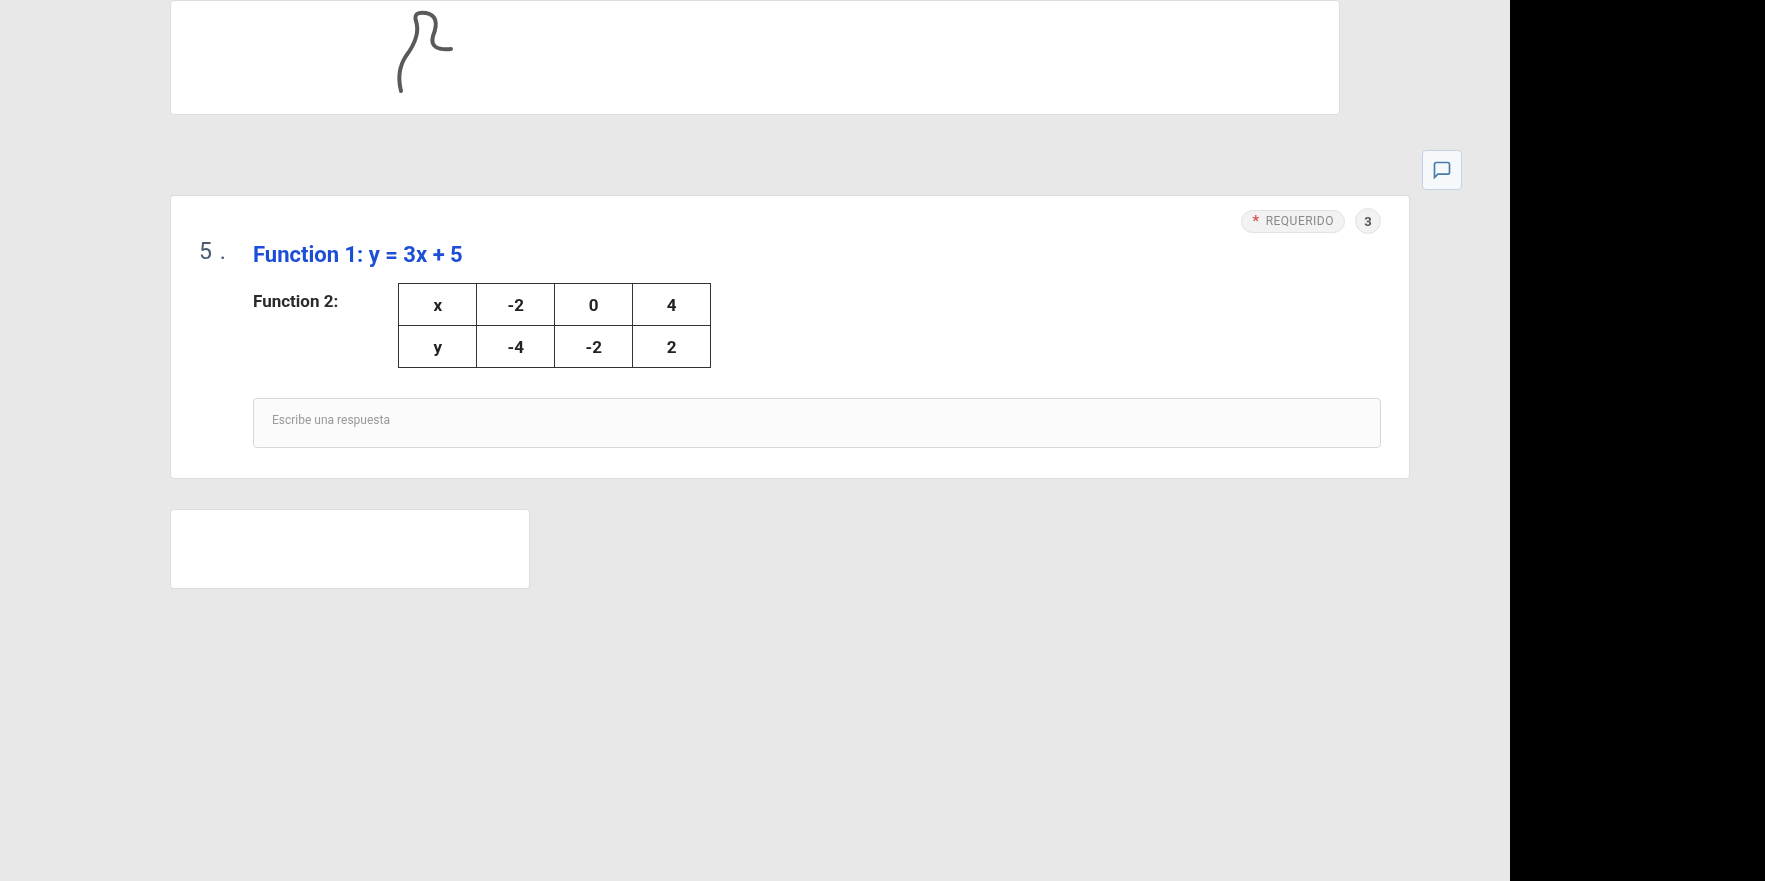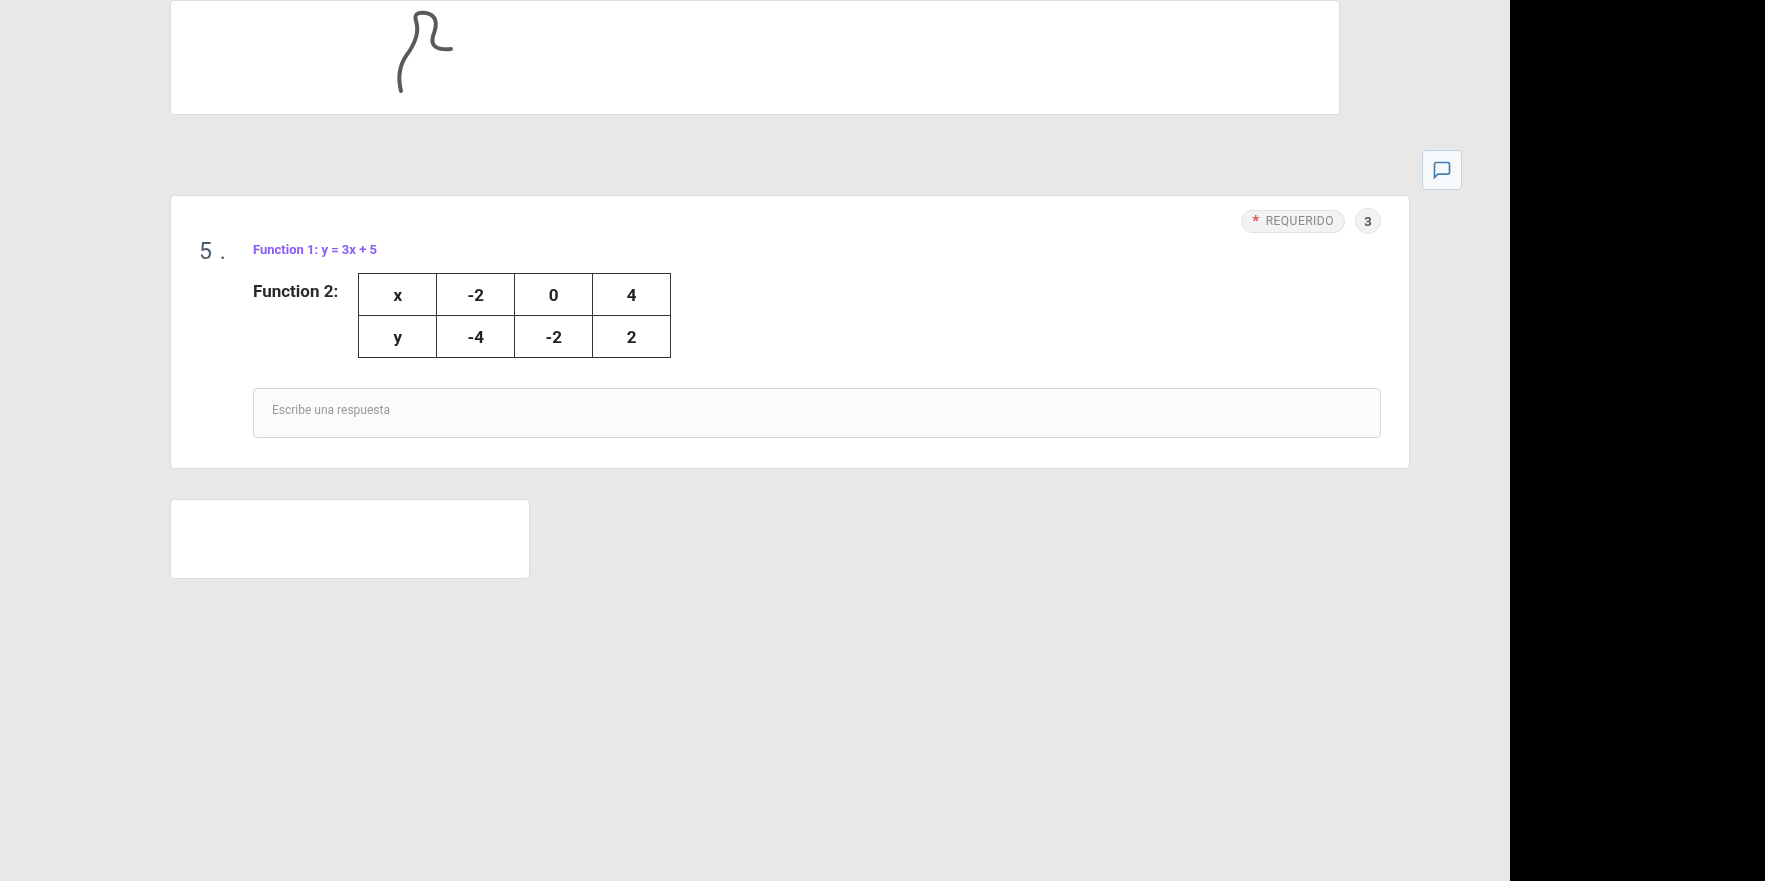--- a/index.html
+++ b/index.html
@@ -112,29 +112,29 @@
     .q-prompt {
       font-size: 23px;
       color: #3a4a5a;
       line-height: 1.35;
       margin-bottom: 12px;
     }
     .q-prompt em {
       font-style: italic;
     }
     .func1 {
-      font-size: 13px;
-      font-weight: bold;
-      color: #8b5cf6;
+      font-size: 22px;
+      font-weight: bold;
+      color: #1d4ed8;
       margin: 6px 0 16px 0;
     }
     .func2-row {
       display: flex;
       align-items: flex-start;
-      gap: 20px;
+      gap: 60px;
       margin-bottom: 30px;
     }
     .func2-label {
       font-size: 17px;
       font-weight: bold;
       color: #2a2a2a;
       padding-top: 8px;
     }
     .data-table {
       border-collapse: collapse;

